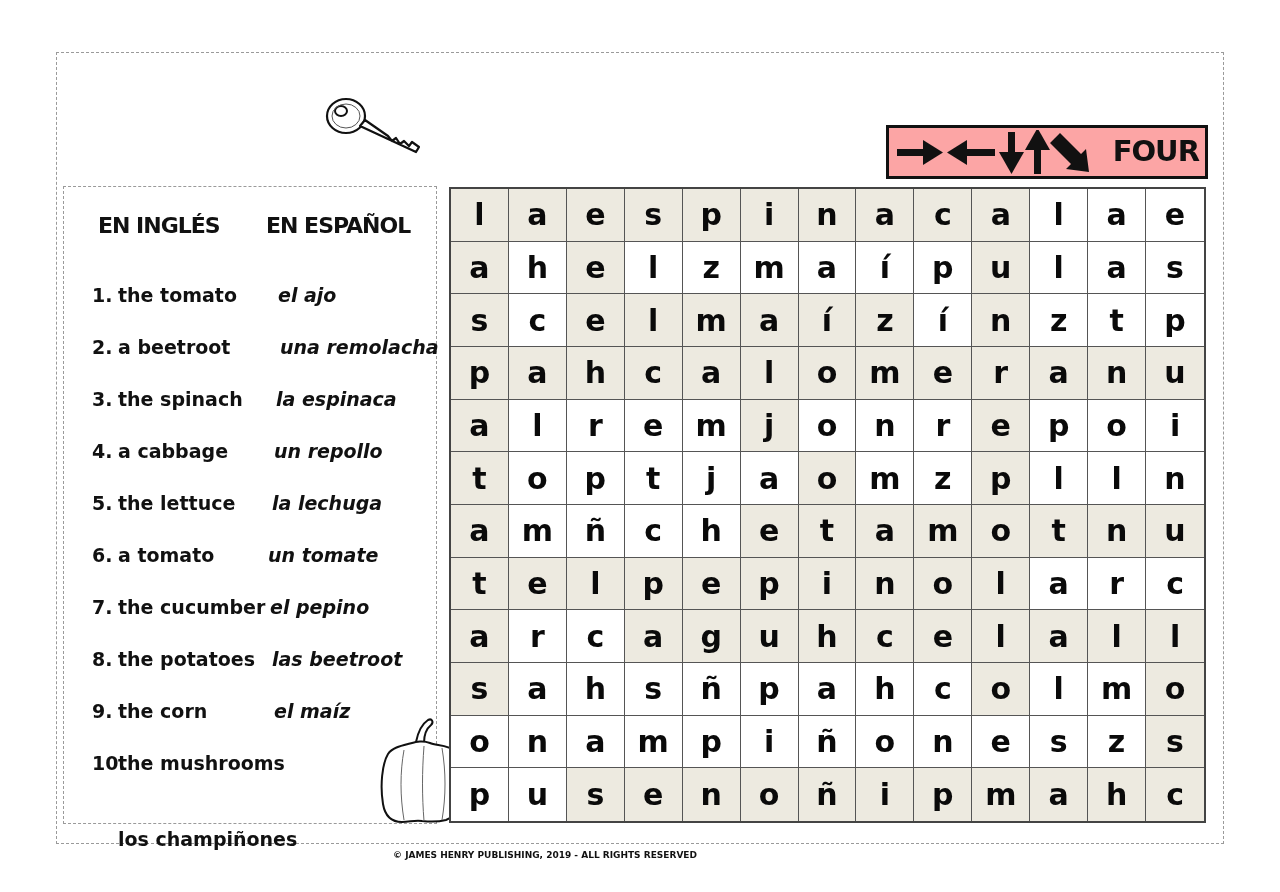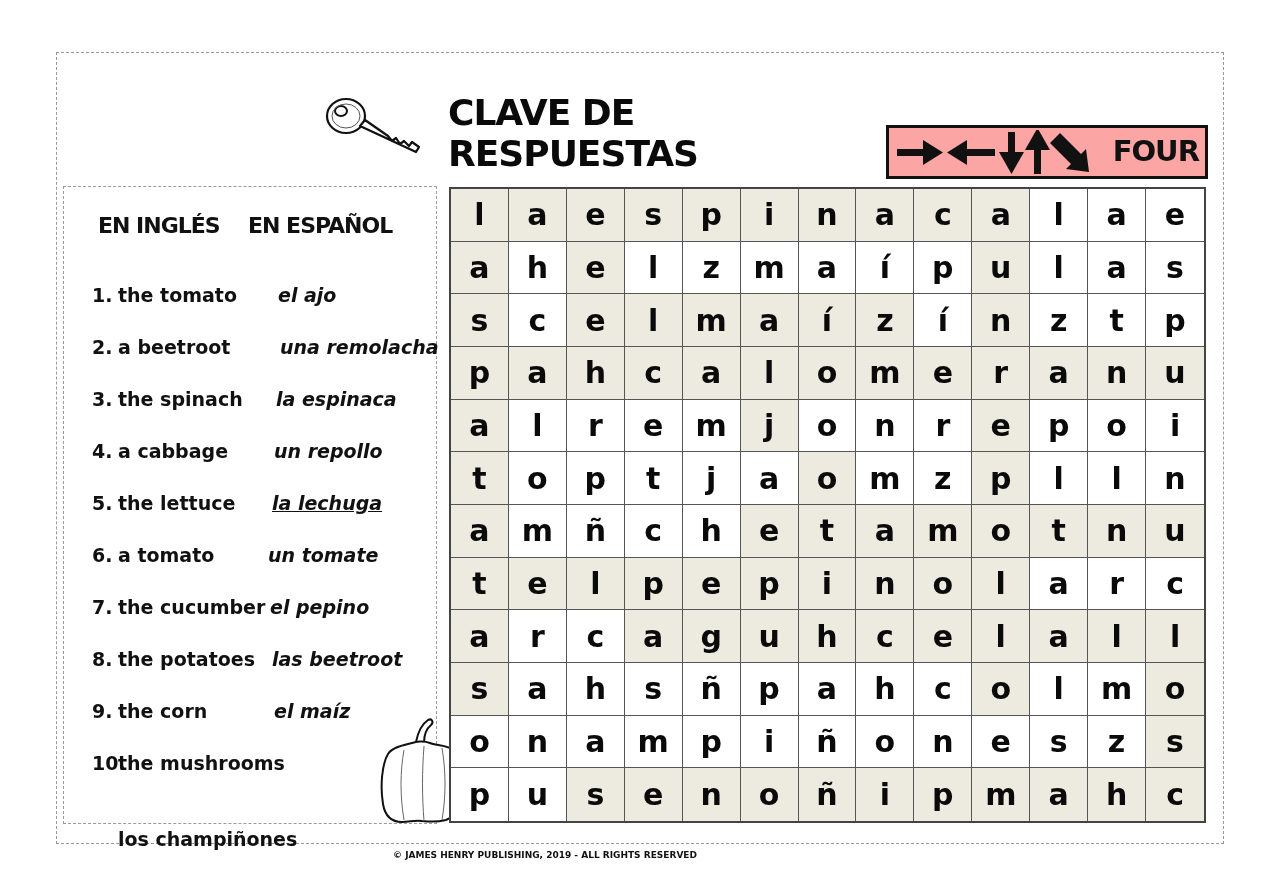--- a/index.html
+++ b/index.html
@@ -7,21 +7,21 @@
   .outer-border { position:absolute; left:56px; top:52px; width:1168px; height:792px; border:1px dashed #9a9a9a; box-sizing:border-box; }
   .title-row { position:absolute; left:320px; top:84px; height:70px; width:540px; }
   .key-icon { position:absolute; left:4px; top:8px; width:100px; height:66px; }
   .title { position:absolute; left:128px; top:8px; font-family:"DejaVu Sans", sans-serif; font-weight:bold; font-size:36px; letter-spacing:-1px; color:#0a0a0a; }
   .dir-box { position:absolute; left:886px; top:125px; width:322px; height:54px; border:3px solid #111; box-sizing:border-box; background:#fca5a5; }
   .arrows { position:absolute; left:6px; top:2px; width:210px; height:44px; }
   .dir-label { position:absolute; right:6px; top:6px; font-weight:bold; font-size:29px; letter-spacing:-1px; }
   .vocab-panel { position:absolute; left:63px; top:186px; width:374px; height:638px; border:1px dashed #9a9a9a; box-sizing:border-box; }
   .col-head { position:absolute; top:26px; font-weight:bold; font-size:22px; letter-spacing:-1px; }
   .col-head.en { left:34px; }
-  .col-head.es { left:184px; }
+  .col-head.es { left:202px; }
   .vocab-item { position:absolute; left:28px; font-size:19px; height:26px; line-height:26px; white-space:nowrap; }
   .vocab-item .num { display:inline-block; width:26px; font-weight:bold; }
   .vocab-item .eng { font-weight:bold; }
   .vocab-item .spa { position:absolute; font-style:italic; font-weight:bold; font-family:"DejaVu Sans", sans-serif;text-align:center; }
   .vocab-item .spa2 { position:absolute; left:26px; top:28px; font-weight:bold;margin-top:48px; }
   .pepper-icon { position:absolute; left:378px; top:716px; width:90px; height:110px; }
   .grid { position:absolute; left:449px; top:187px; width:757px; height:636px; border:2px solid #444; box-sizing:border-box; display:grid; grid-template-columns:repeat(13, 1fr); grid-template-rows:repeat(12, 1fr); background:#fff; }
   .cell { border-right:1px solid #555; border-bottom:1px solid #555; display:flex; align-items:center; justify-content:center; font-weight:bold; font-size:30px; font-family:"DejaVu Sans", sans-serif; color:#0a0a0a; box-sizing:border-box; }
   .cell.shaded { background:#edeae0; }
   .cell.last-col { border-right:none; }
@@ -35,21 +35,20 @@
 
 <div class="title-row">
   <svg class="key-icon" viewBox="0 0 100 66">
     <g fill="#fff" stroke="#111" stroke-width="2.2" stroke-linejoin="round">
       <ellipse cx="22" cy="24" rx="19" ry="17"></ellipse>
       <path d="M36 34 L92 60 L95 55 L88 50 L85 54 L80 49 L76 52 L72 46 L68 49 L64 44 L41 28 Z"></path>
     </g>
     <ellipse cx="17" cy="19" rx="6" ry="5" fill="#fff" stroke="#111" stroke-width="2"></ellipse>
     <ellipse cx="22" cy="24" rx="14" ry="12" fill="none" stroke="#555" stroke-width="1"></ellipse>
   </svg>
-  <div class="title">CLAVE DE RESPUESTAS</div>
 </div>
 
 <div class="dir-box">
   <svg class="arrows" viewBox="0 0 210 44">
     <g fill="#111">
       <g>
         <rect x="2" y="19" width="28" height="7"></rect>
         <polygon points="28,10 48,22.5 28,35"></polygon>
       </g>
       <g>
@@ -73,21 +72,21 @@
 </div>
 
 <div class="vocab-panel">
   <div class="col-head en">EN INGLÉS</div>
   <div class="col-head es">EN ESPAÑOL</div>
   <div id="vocab-list">
       <div class="vocab-item" style="top: 95px;"><span class="num">1.</span><span class="eng">the tomato</span><span class="spa" style="left: 186px; top: 0px;">el ajo</span></div>
       <div class="vocab-item" style="top: 147px;"><span class="num">2.</span><span class="eng">a beetroot</span><span class="spa" style="left: 188px; top: 0px;">una remolacha</span></div>
       <div class="vocab-item" style="top: 199px;"><span class="num">3.</span><span class="eng">the spinach</span><span class="spa" style="left: 184px; top: 0px;">la espinaca</span></div>
       <div class="vocab-item" style="top: 251px;"><span class="num">4.</span><span class="eng">a cabbage</span><span class="spa" style="left: 182px; top: 0px;">un repollo</span></div>
-      <div class="vocab-item" style="top: 303px;"><span class="num">5.</span><span class="eng">the lettuce</span><span class="spa" style="left: 180px; top: 0px; text-decoration: underline;">la lechuga</span></div>
+      <div class="vocab-item" style="top: 303px;"><span class="num">5.</span><span class="eng">the lettuce</span><span class="spa" style="left: 180px; top: 0px;">la lechuga</span></div>
       <div class="vocab-item" style="top: 355px;"><span class="num">6.</span><span class="eng">a tomato</span><span class="spa" style="left: 176px; top: 0px;">un tomate</span></div>
       <div class="vocab-item" style="top: 407px;"><span class="num">7.</span><span class="eng">the cucumber</span><span class="spa" style="left: 178px; top: 0px;">el pepino</span></div>
       <div class="vocab-item" style="top: 459px;"><span class="num">8.</span><span class="eng">the potatoes</span><span class="spa" style="left: 180px; top: 0px;">las beetroot</span></div>
       <div class="vocab-item" style="top: 511px;"><span class="num">9.</span><span class="eng">the corn</span><span class="spa" style="left: 182px; top: 0px;">el maíz</span></div>
       <div class="vocab-item" style="top: 563px;"><span class="num">10.</span><span class="eng">the mushrooms</span><span class="spa2">los champiñones</span></div>
     </div>
 </div>
 
 <svg class="pepper-icon" viewBox="0 0 90 110">
   <g fill="#fff" stroke="#111" stroke-width="2">

